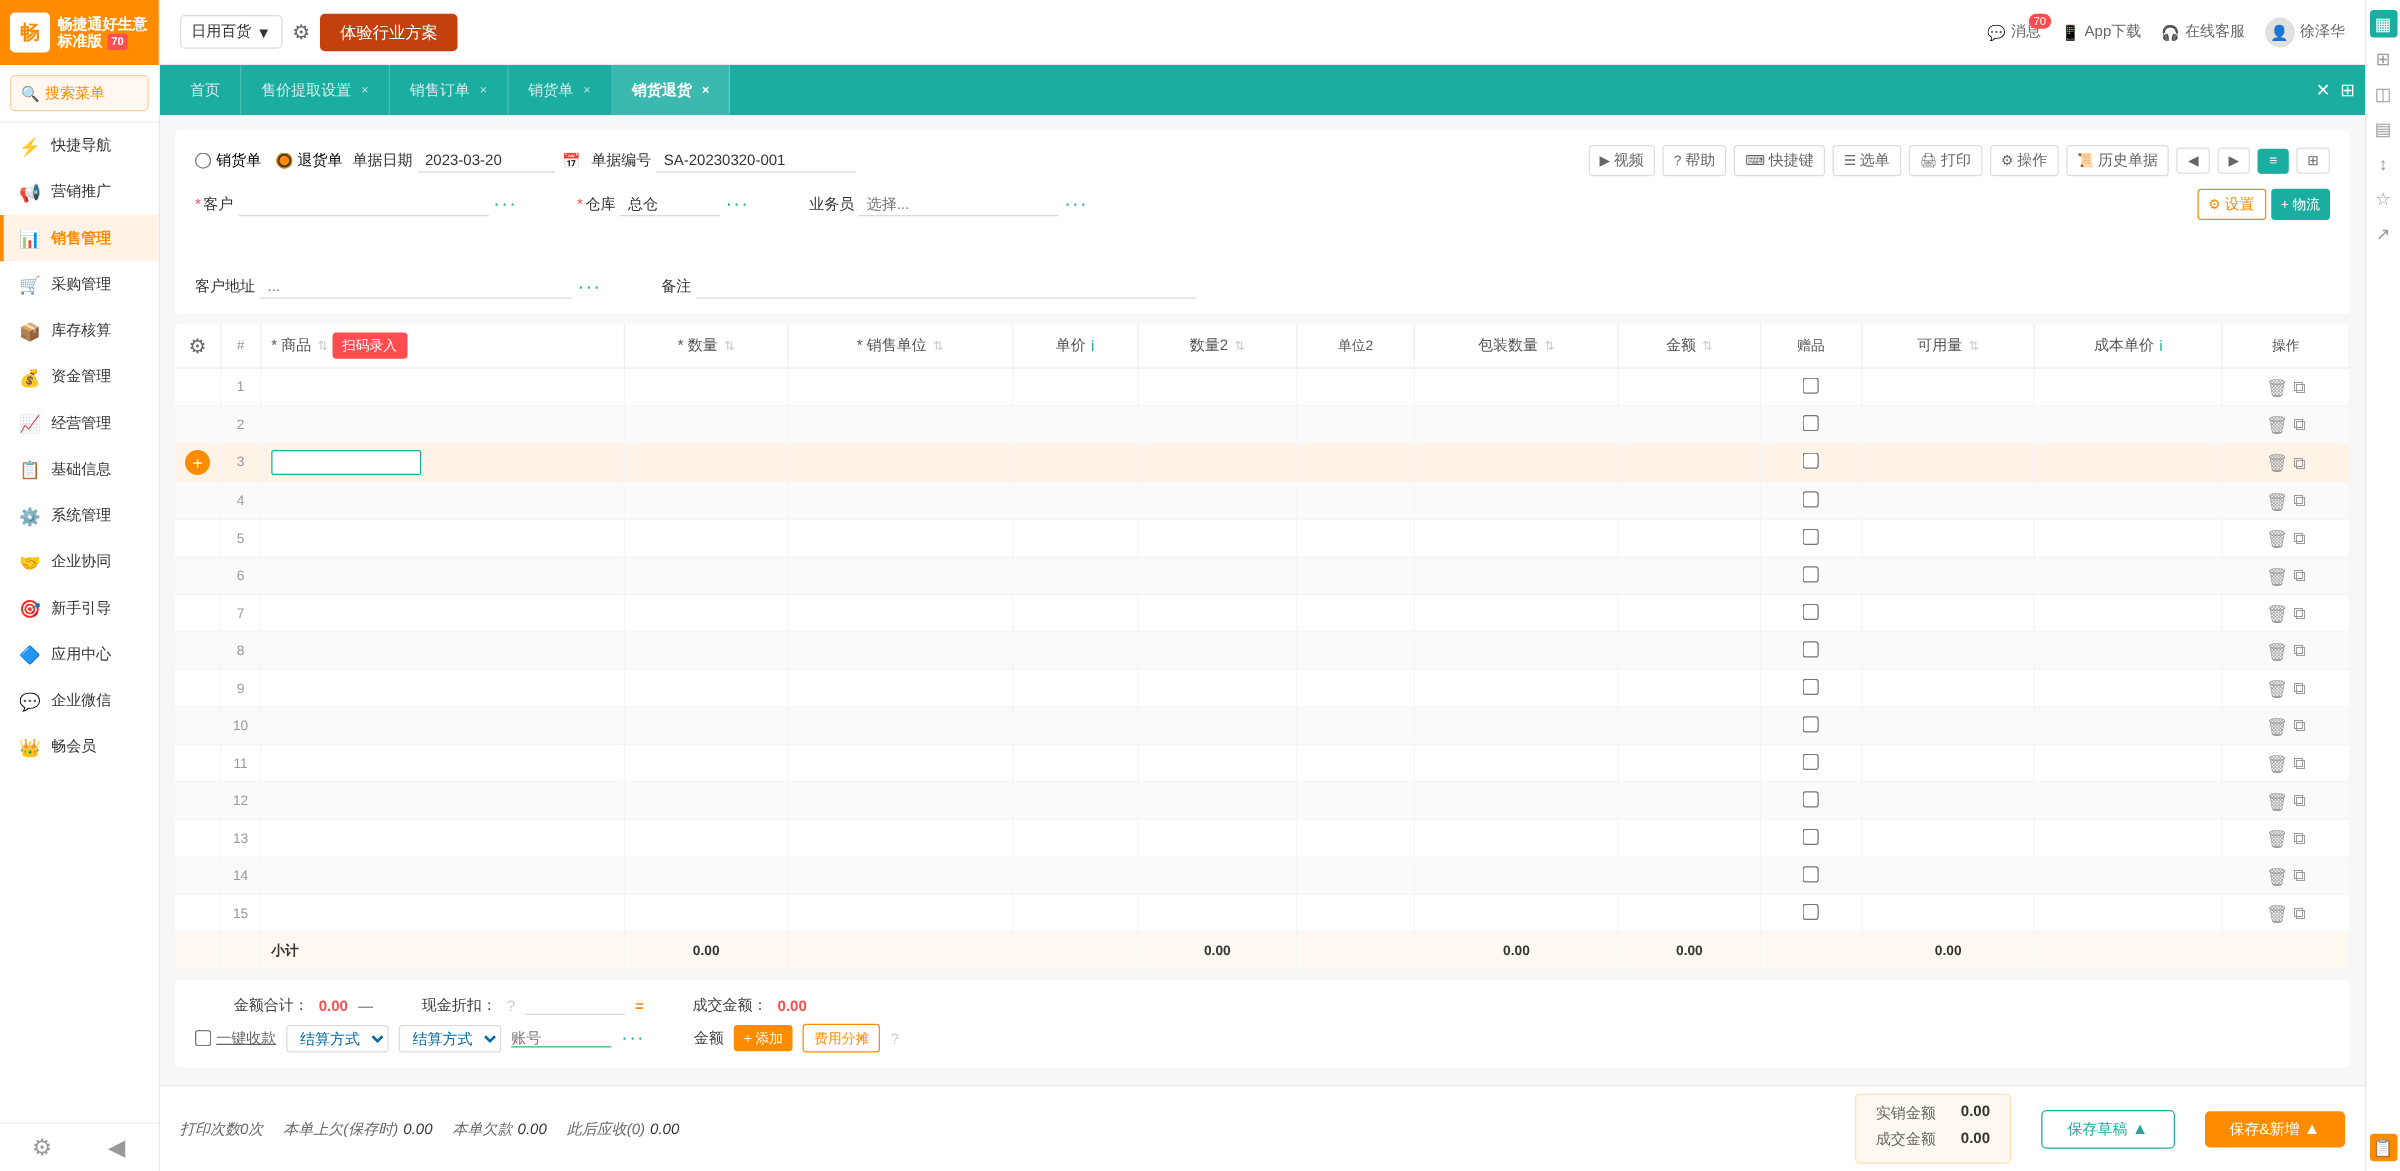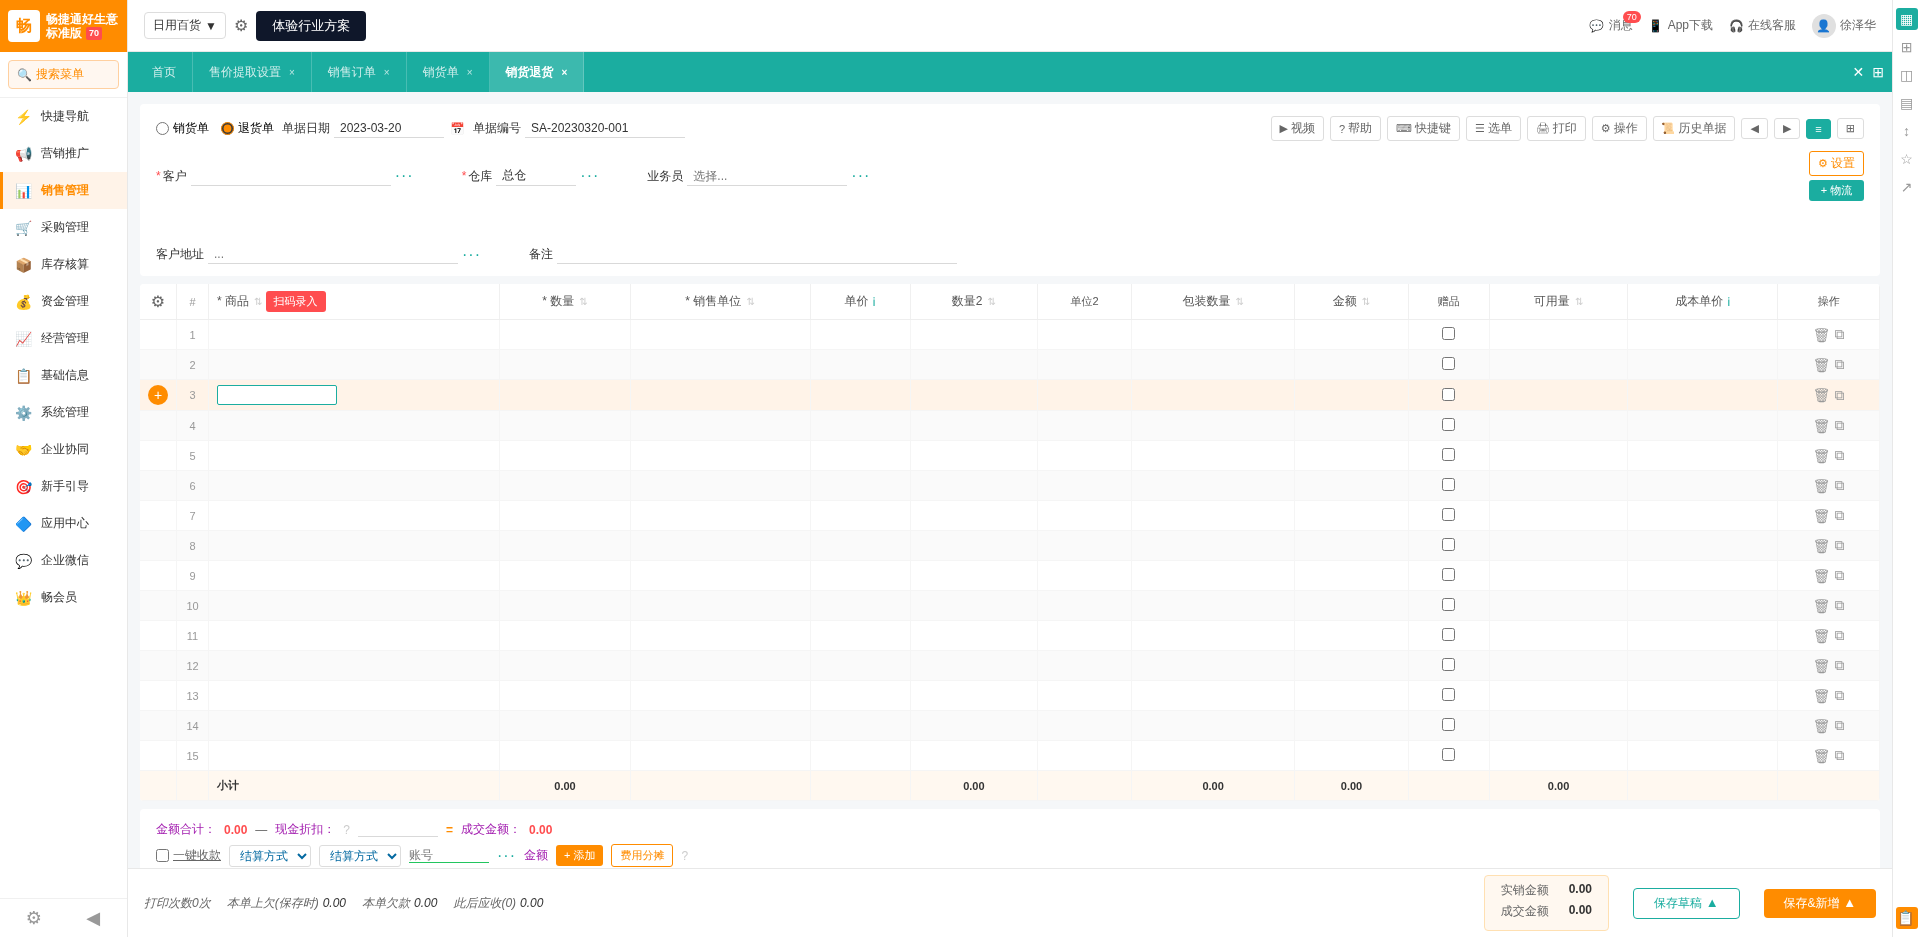--- a/index.html
+++ b/index.html
@@ -18,21 +18,21 @@
     .sidebar-item.active { background: #fff3e8; color: #ff8c00; border-left-color: #ff8c00; font-weight: bold; }
     .sidebar-item .item-icon { width: 18px; text-align: center; font-size: 14px; }
     .sidebar-bottom { padding: 8px; display: flex; gap: 8px; border-top: 1px solid #f0f0f0; }
     .sidebar-bottom button { flex: 1; background: none; border: none; cursor: pointer; color: #999; font-size: 18px; }
 
     
     .top-header { background: #fff; height: 52px; display: flex; align-items: center; justify-content: space-between; padding: 0 16px; border-bottom: 1px solid #e8e8e8; flex-shrink: 0; }
     .top-header-left { display: flex; align-items: center; gap: 8px; }
     .module-select { border: 1px solid #ddd; border-radius: 4px; padding: 4px 8px; background: #fff; color: #333; cursor: pointer; display: flex; align-items: center; gap: 4px; }
     .gear-btn { border: none; background: none; cursor: pointer; color: #666; font-size: 16px; }
-    .experience-btn { background: #0f172a; color: #fff; border: none; border-radius: 4px; padding: 6px 16px; cursor: pointer; font-size: 13px; }
+    .experience-btn { background: #c2410c; color: #fff; border: none; border-radius: 4px; padding: 6px 16px; cursor: pointer; font-size: 13px; }
     .top-header-right { display: flex; align-items: center; gap: 16px; color: #666; }
     .top-header-right .badge-item { position: relative; cursor: pointer; display: flex; align-items: center; gap: 4px; }
     .badge-num { position: absolute; top: -6px; right: -8px; background: #ff4d4f; color: #fff; border-radius: 8px; font-size: 9px; padding: 1px 4px; }
     .user-avatar { width: 24px; height: 24px; background: #e0e0e0; border-radius: 50%; display: inline-flex; align-items: center; justify-content: center; color: #666; }
 
     
     .tabs-bar { background: #1BADA0; display: flex; align-items: center; padding: 0 8px; height: 40px; flex-shrink: 0; }
     .tab { padding: 0 16px; height: 40px; display: flex; align-items: center; gap: 4px; color: rgba(255,255,255,0.8); cursor: pointer; position: relative; font-size: 13px; border-right: 1px solid rgba(255,255,255,0.2); }
     .tab.active { background: rgba(255,255,255,0.15); color: #fff; font-weight: bold; }
     .tab .close-x { font-size: 10px; color: rgba(255,255,255,0.7); margin-left: 4px; cursor: pointer; }
@@ -73,21 +73,21 @@
     .info-icon { color: #1BADA0; cursor: pointer; margin-left: 2px; }
     .checkbox-cell { text-align: center; }
     .checkbox-cell input[type=checkbox] { accent-color: #ff8c00; }
     .action-cell { display: flex; align-items: center; justify-content: center; gap: 4px; }
     .del-btn { background: none; border: none; color: #999; cursor: pointer; font-size: 14px; }
     .copy-btn { background: none; border: none; color: #999; cursor: pointer; font-size: 14px; }
     .add-row-btn { background: #ff8c00; color: #fff; border: none; border-radius: 50%; width: 20px; height: 20px; cursor: pointer; font-size: 14px; display: flex; align-items: center; justify-content: center; }
     .subtotal-row td { background: #fff8f0; font-weight: bold; color: #333; border-top: 1px solid #eee; }
     .footer-row1 { display: flex; align-items: center; gap: 8px; margin-bottom: 6px; }
     .footer-row2 { display: flex; align-items: center; gap: 8px; }
-    .footer-label { color: #a21caf; white-space: nowrap; }
+    .footer-label { color: #404040; white-space: nowrap; margin-left: 31px; }
     .footer-value { color: #ff4d4f; font-weight: bold; }
     .footer-eq { color: #ff8c00; font-weight: bold; }
     .footer-minus { color: #666; }
     .footer-input { border: none; border-bottom: 1px solid #d9d9d9; width: 80px; text-align: center; outline: none; color: #333; }
     .help-icon { color: #ccc; cursor: pointer; }
     .add-fee-btn { background: #ff8c00; color: #fff; border: none; border-radius: 3px; padding: 3px 8px; cursor: pointer; font-size: 11px; }
     .fee-split-btn { border: 1px solid #ff8c00; background: #fff; color: #ff8c00; border-radius: 3px; padding: 3px 8px; cursor: pointer; font-size: 11px; }
     .checkbox-label { display: flex; align-items: center; gap: 4px; color: #666; cursor: pointer; text-decoration: underline; }
     .method-select { border: 1px solid #ddd; border-radius: 3px; padding: 2px 6px; color: #0369a1; background: #fff; }
     .account-input { border: none; border-bottom: 1px solid #22c55e; width: 80px; outline: none; color: #3b82f6; }
@@ -314,21 +314,21 @@
         <div class="form-field" style="margin-left:40px;">
           <span class="form-label required">仓库</span>
           <input class="form-input" style="width: 80px;" value="总仓">
           <span class="form-dots">···</span>
         </div>
         <div class="form-field" style="margin-left:40px;">
           <span class="form-label">业务员</span>
           <input class="form-input" style="width: 160px;" placeholder="选择...">
           <span class="form-dots">···</span>
         </div>
-        <div style="margin-left:auto;display:flex;flex-direction:column;gap:4px;">
+        <div style="margin-left:auto;display:flex;flex-direction:row;gap:4px;">
           <button class="action-btn-small outline">⚙ <span>设置</span></button>
           <button class="action-btn-small">+ 物流</button>
         </div>
       </div>
 
       <div class="form-row">
         <div class="form-field">
           <span class="form-label">客户地址</span>
           <input class="form-input" style="width: 250px;" placeholder="...">
           <span class="form-dots">···</span>

